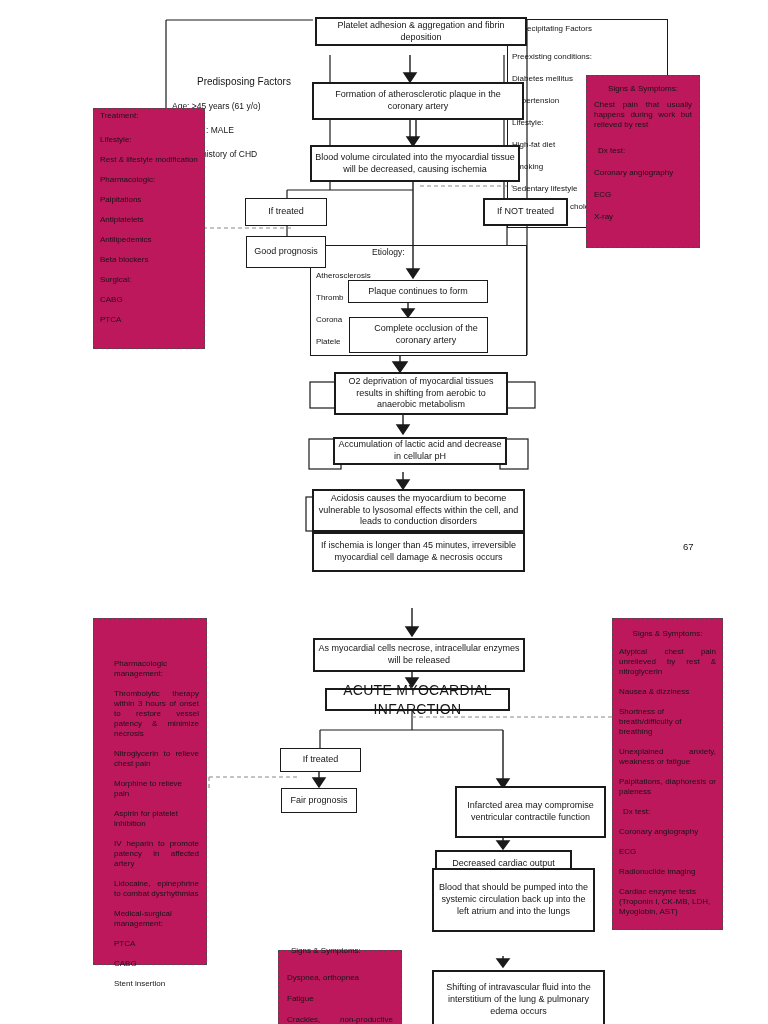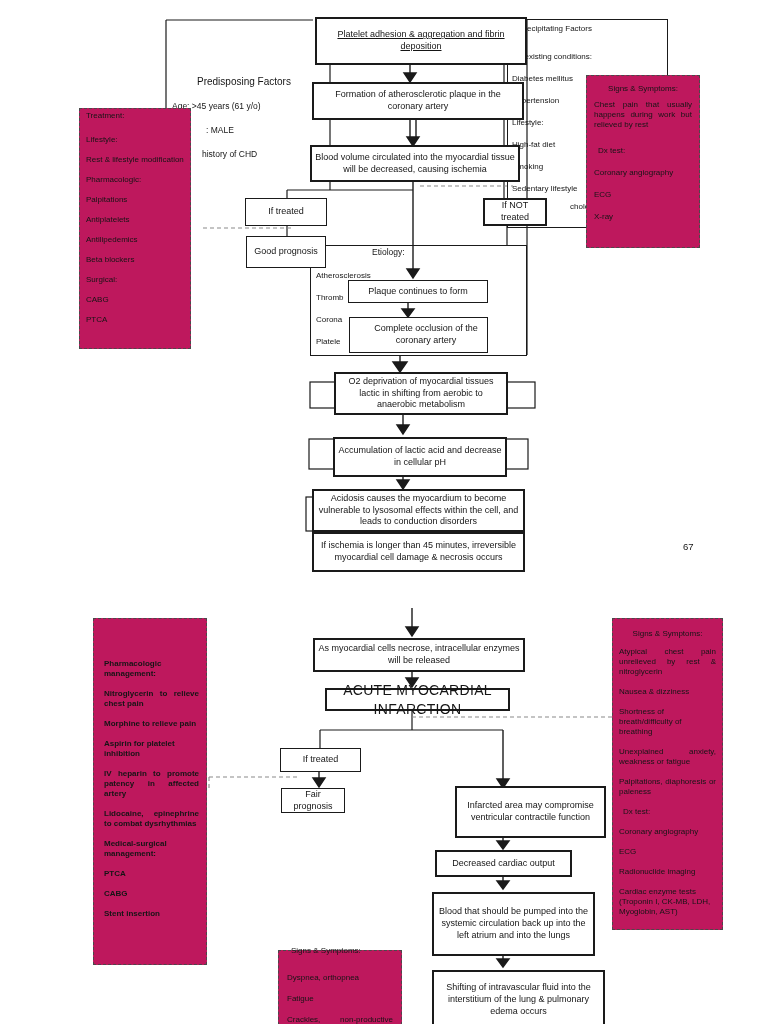--- a/index.html
+++ b/index.html
@@ -117,42 +117,42 @@
 <div class="lbl" style="left:372px;top:247px;">Etiology:</div>
 <div class="plist" style="left:316px;top:271px;width:170px;">
   <div class="etit">Atherosclerosis</div>
   <div class="etit">Thromb</div>
   <div class="etit">Corona</div>
   <div class="etit">Platele</div>
 </div>
 
 <div class="pgnum" style="left:683px;top:512px;margin-top:29px;">67</div>
 
-<div class="fb" style="left:315px;top:17px;width:212px;height:48px;text-decoration:underline;">Platelet adhesion &amp; aggregation and fibrin deposition</div>
+<div class="fb" style="left:315px;top:17px;width:212px;height:29px;">Platelet adhesion &amp; aggregation and fibrin deposition</div>
 <div class="fb" style="left:312px;top:82px;width:212px;height:38px;">Formation of atherosclerotic plaque in the coronary artery</div>
 <div class="fb" style="left:310px;top:145px;width:210px;height:37px;">Blood volume circulated into the myocardial tissue will be decreased, causing ischemia</div>
 <div class="fb th" style="left:245px;top:198px;width:82px;height:28px;">If treated</div>
 <div class="fb th" style="left:246px;top:236px;width:80px;height:32px;">Good prognosis</div>
-<div class="fb" style="left:483px;top:198px;width:64px;height:28px;">If NOT treated</div>
+<div class="fb" style="left:483px;top:198px;width:85px;height:28px;">If NOT treated</div>
 <div class="fb th" style="left:348px;top:280px;width:140px;height:23px;">Plaque continues to form</div>
 <div class="fb th" style="left:349px;top:317px;width:139px;height:36px;padding-left:18px;">Complete occlusion of the coronary artery</div>
-<div class="fb" style="left:334px;top:372px;width:174px;height:43px;">O2 deprivation of myocardial tissues lactic in shifting from aerobic to anaerobic metabolism</div>
-<div class="fb" style="left:333px;top:437px;width:174px;height:40px;">Accumulation of lactic acid and decrease in cellular pH</div>
+<div class="fb" style="left:334px;top:372px;width:174px;height:43px;">O2 deprivation of myocardial tissues results in shifting from aerobic to anaerobic metabolism</div>
+<div class="fb" style="left:333px;top:437px;width:174px;height:28px;">Accumulation of lactic acid and decrease in cellular pH</div>
 <div class="fb" style="left:312px;top:489px;width:213px;height:43px;">Acidosis causes the myocardium to become vulnerable to lysosomal effects within the cell, and leads to conduction disorders</div>
 <div class="fb" style="left:312px;top:532px;width:213px;height:40px;">If ischemia is longer than 45 minutes, irreversible myocardial cell damage &amp; necrosis occurs</div>
 <div class="fb" style="left:313px;top:638px;width:212px;height:34px;">As myocardial cells necrose, intracellular enzymes will be released</div>
 <div class="fb ami" style="left:325px;top:688px;width:185px;height:23px;">ACUTE MYOCARDIAL INFARCTION</div>
 <div class="fb th" style="left:280px;top:748px;width:81px;height:24px;">If treated</div>
-<div class="fb th" style="left:281px;top:788px;width:64px;height:25px;">Fair prognosis</div>
+<div class="fb th" style="left:281px;top:788px;width:76px;height:25px;">Fair prognosis</div>
 <div class="fb" style="left:455px;top:786px;width:151px;height:52px;">Infarcted area may compromise ventricular contractile function</div>
 <div class="fb" style="left:435px;top:850px;width:137px;height:27px;">Decreased cardiac output</div>
-<div class="fb" style="left:432px;top:892px;width:163px;height:64px;">Blood that should be pumped into the systemic circulation back up into the left atrium and into the lungs</div>
+<div class="fb" style="left:432px;top:868px;width:163px;height:64px;">Blood that should be pumped into the systemic circulation back up into the left atrium and into the lungs</div>
 <div class="fb" style="left:432px;top:970px;width:173px;height:60px;">Shifting of intravascular fluid into the interstitium of the lung &amp; pulmonary edema occurs</div>
 
-<div class="dp" style="left:79px;top:108px;width:112px;height:241px;padding:4px 6px 0 6px;">
+<div class="dp" style="left:93px;top:108px;width:112px;height:241px;padding:4px 6px 0 6px;">
   <div class="it" style="margin-top:-2px;margin-bottom:14px;">Treatment:</div>
   <div class="it">Lifestyle:</div>
   <div class="it j">Rest &amp; lifestyle modification</div>
   <div class="it">Pharmacologic:</div>
   <div class="it">Palpitations</div>
   <div class="it">Antiplatelets</div>
   <div class="it">Antilipedemics</div>
   <div class="it">Beta blockers</div>
   <div class="it">Surgical:</div>
   <div class="it">CABG</div>
@@ -161,22 +161,23 @@
 
 <div class="dp" style="left:586px;top:75px;width:114px;height:173px;padding:8px 7px 0 7px;">
   <div class="it center" style="margin-bottom:6px;">Signs &amp; Symptoms:</div>
   <div class="it j" style="margin-bottom:16px;">Chest pain that usually happens during work but relieved by rest</div>
   <div class="it" style="margin-left:4px;margin-bottom:12px;">Dx test:</div>
   <div class="it" style="margin-bottom:12px;">Coronary angiography</div>
   <div class="it" style="margin-bottom:12px;">ECG</div>
   <div class="it">X-ray</div>
 </div>
 
-<div class="dp" style="left:93px;top:618px;width:114px;height:347px;padding:40px 7px 0 10px;font-weight:bold;">
+<div class="dp" style="left:93px;top:618px;width:114px;height:347px;padding:40px 7px 0 20px;">
   <div class="it">Pharmacologic management:</div>
+  <div class="it j">Thrombolytic therapy within 3 hours of onset to restore vessel patency &amp; minimize necrosis</div>
   <div class="it j">Nitroglycerin to relieve chest pain</div>
   <div class="it">Morphine to relieve pain</div>
   <div class="it">Aspirin for platelet inhibition</div>
   <div class="it j">IV heparin to promote patency in affected artery</div>
   <div class="it j">Lidocaine, epinephrine to combat dysrhythmias</div>
   <div class="it">Medical-surgical management:</div>
   <div class="it">PTCA</div>
   <div class="it">CABG</div>
   <div class="it">Stent insertion</div>
 </div>

